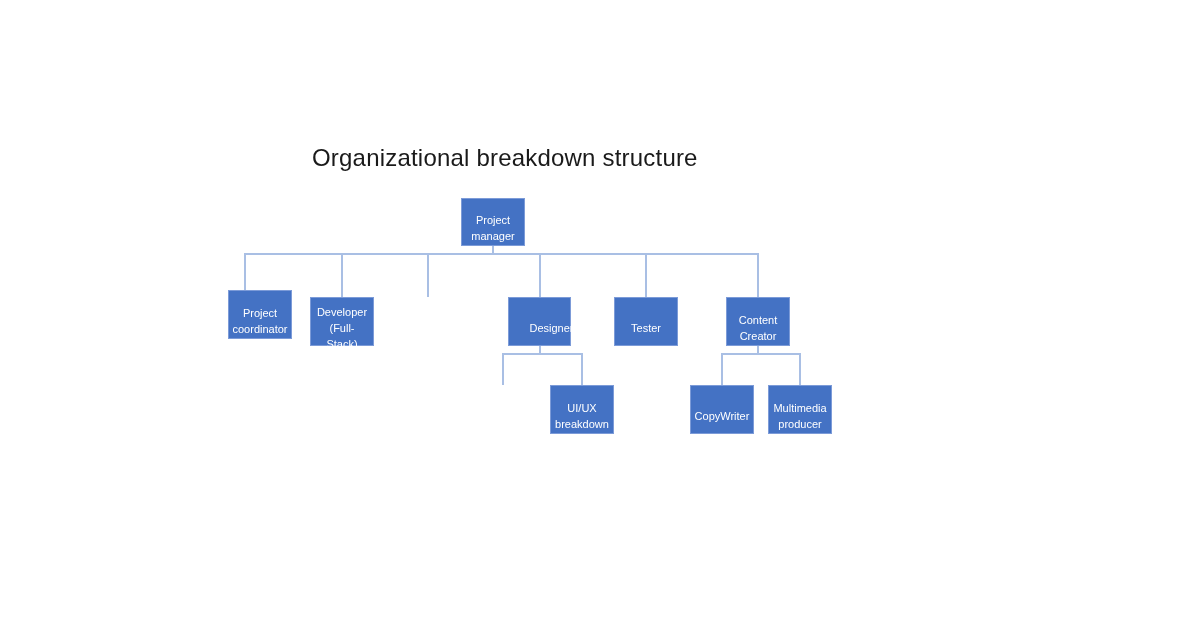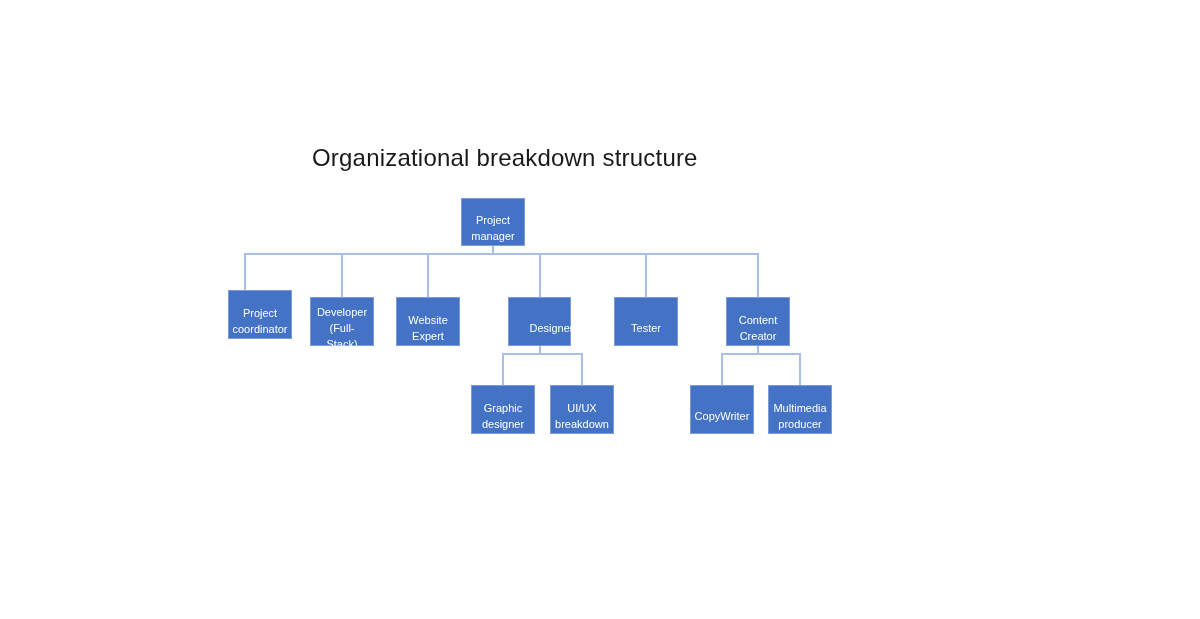--- a/index.html
+++ b/index.html
@@ -99,39 +99,33 @@
   </div>
 
   <div class="node" id="n-project-coordinator">
     <span class="node-label">Project coordinator</span>
   </div>
 
   <div class="node" id="n-developer">
     <span class="node-label">Developer (Full-Stack)</span>
   </div>
 
-  <div class="node" id="n-website-expert">
-    <span class="node-label">Website Expert</span>
-  </div>
 
   <div class="node" id="n-designer">
     <span class="node-label">Designer</span>
   </div>
 
   <div class="node" id="n-tester">
     <span class="node-label">Tester</span>
   </div>
 
   <div class="node" id="n-content-creator">
     <span class="node-label">Content Creator</span>
   </div>
 
-  <div class="node" id="n-graphic-designer">
-    <span class="node-label">Graphic designer</span>
-  </div>
 
   <div class="node" id="n-uiux-designer">
     <span class="node-label">UI/UX breakdown</span>
   </div>
 
   <div class="node" id="n-copywriter">
     <span class="node-label">CopyWriter</span>
   </div>
 
   <div class="node" id="n-multimedia-producer">

